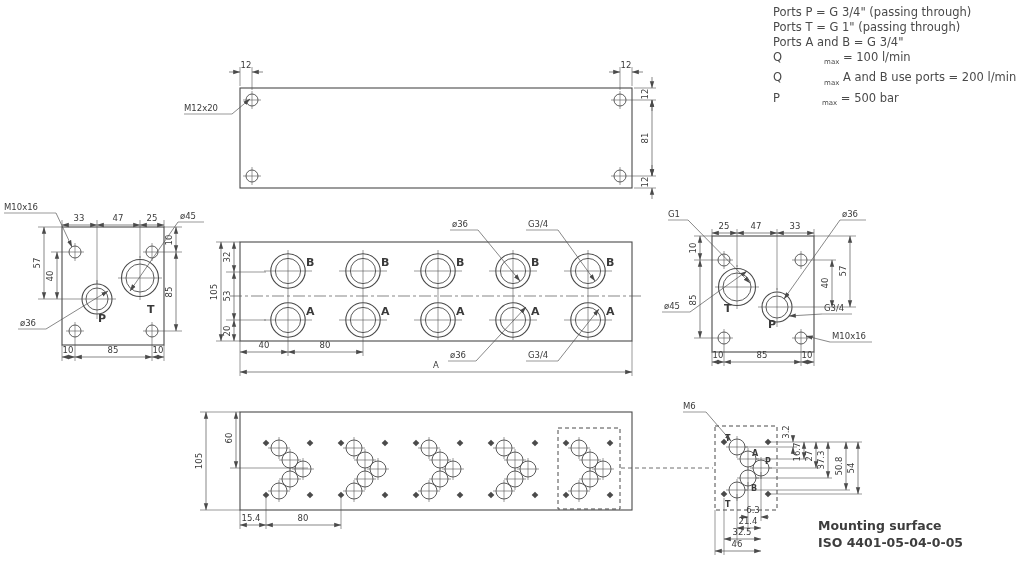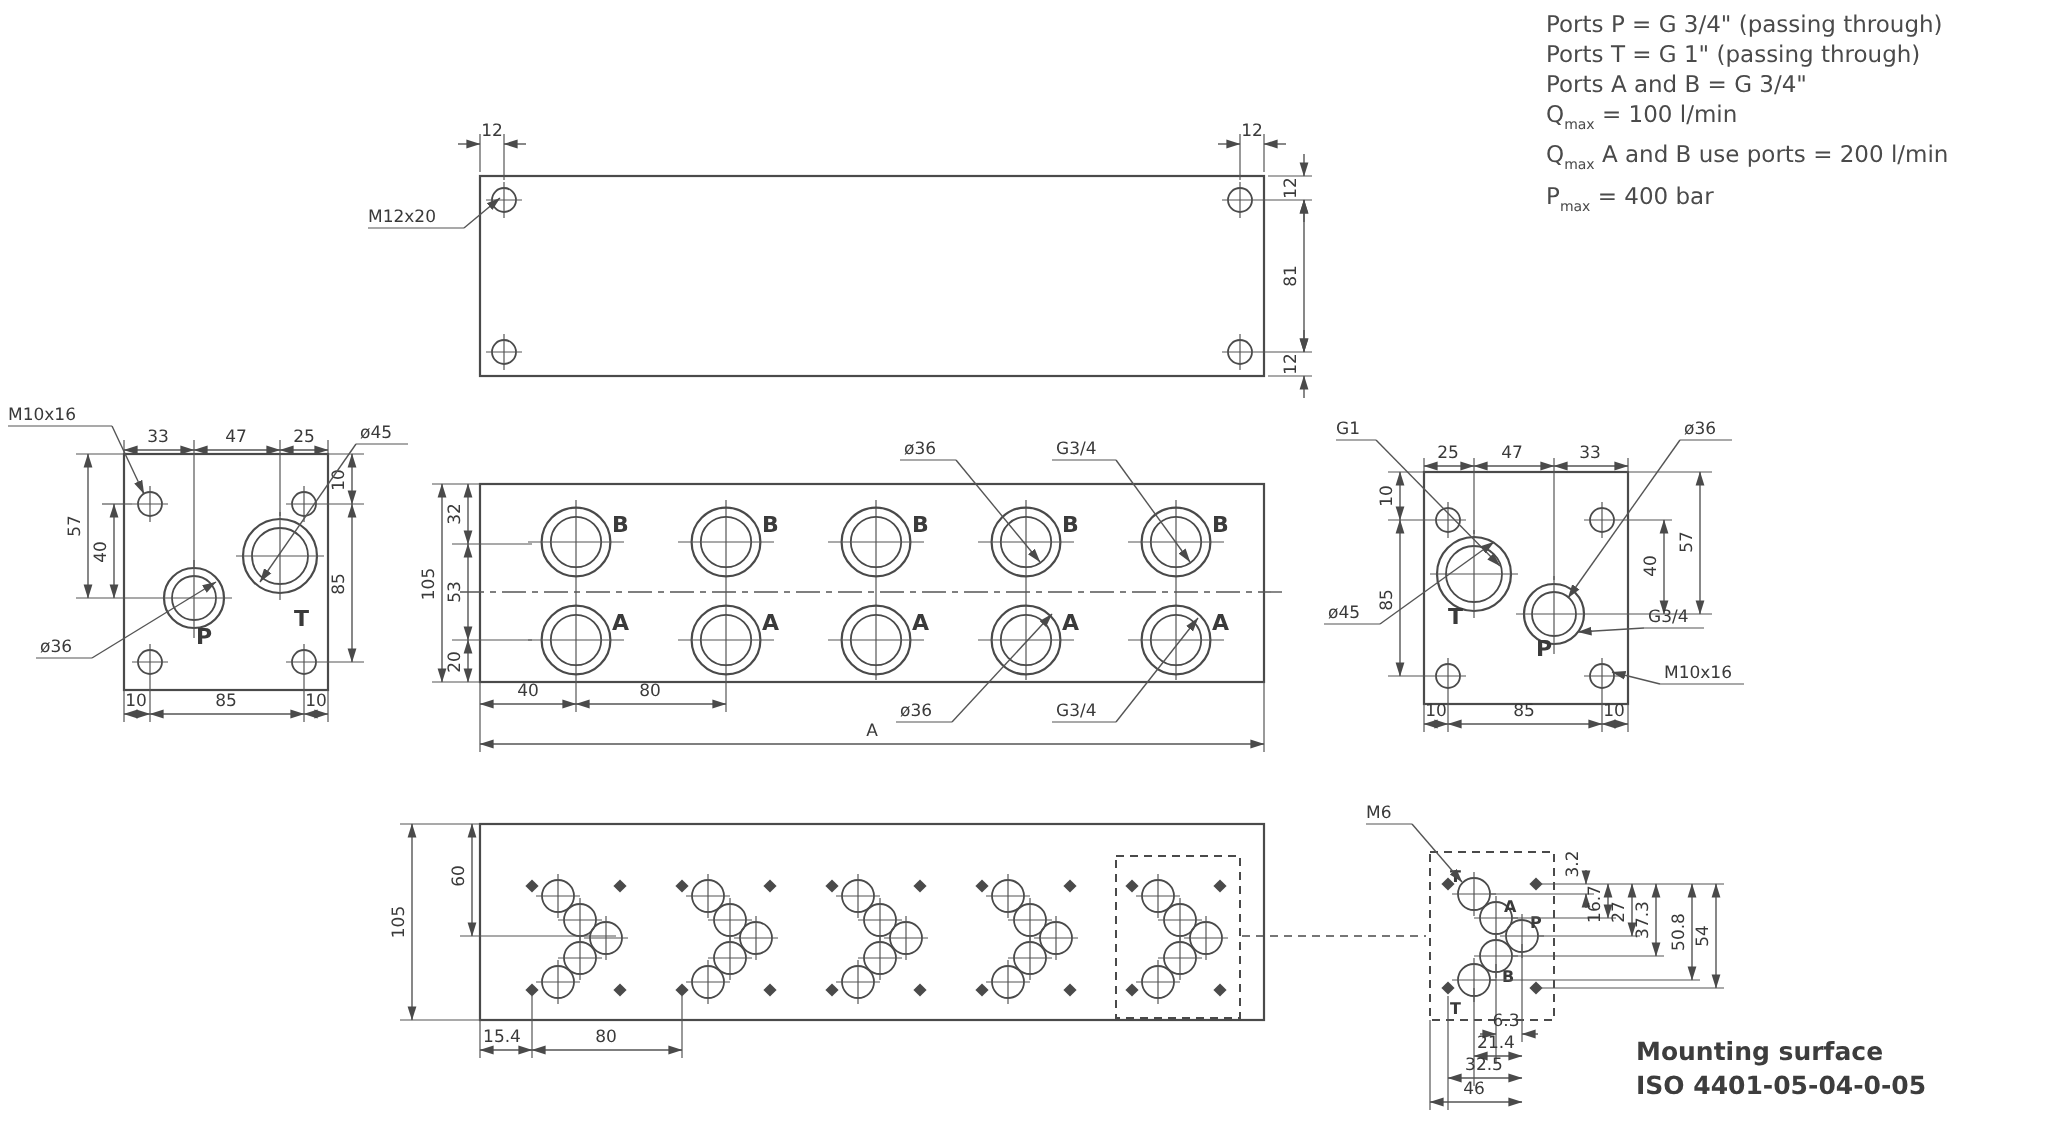--- a/index.html
+++ b/index.html
@@ -15,34 +15,34 @@
   .dsh{stroke:#4a4a4a;stroke-width:1;fill:none;stroke-dasharray:4 3;}
   .dshthin{stroke:#4a4a4a;stroke-width:0.8;fill:none;stroke-dasharray:4 3;}
   .fil{fill:#4a4a4a;stroke:none;}
   text{fill:#3a3a3a;}
   .dt{font-size:8.5px;text-anchor:middle;}
   .lbl{font-size:8.5px;text-anchor:start;}
   .pt{font-size:11px;font-weight:bold;text-anchor:start;}
   .cap{font-size:12.5px;font-weight:bold;fill:#3d3d3d;text-anchor:start;}
   
   .specs{position:absolute;width:260px;color:#4a4a4a;font-size:11.5px;line-height:15px;}
-  .specs sub{font-size:7px;}
+  .specs sub{font-size:7px;margin-left:42px;}
 </style>
 </head>
 <body>
 
 <div class="canvas">
 
   <div class="specs" style="left:773px;top:5px;">
     <div>Ports P = G 3/4" (passing through)</div>
     <div>Ports T = G 1" (passing through)</div>
     <div>Ports A and B = G 3/4"</div>
     <div><span>Q</span><sub>max</sub><span> = 100 l/min</span></div>
     <div><span>Q</span><sub>max</sub><span> A and B use ports = 200 l/min</span></div>
-    <div><span>P</span><sub>max</sub><span> = 400 bar</span></div>
+    <div><span>P</span><sub>max</sub><span> = 500 bar</span></div>
   </div>
 
   <svg width="1024" height="567" viewBox="0 0 1024 567">
     <defs>
       <marker id="ar" markerWidth="8" markerHeight="6" refX="6.8" refY="3" orient="auto-start-reverse" markerUnits="userSpaceOnUse">
         <path d="M0,0.8 L7,3 L0,5.2 Z" fill="#4a4a4a"></path>
       </marker>
       <g id="h6">
         <circle r="6" class="md"></circle>
           <line x1="-9" y1="0" x2="9" y2="0" class="thin"></line>

